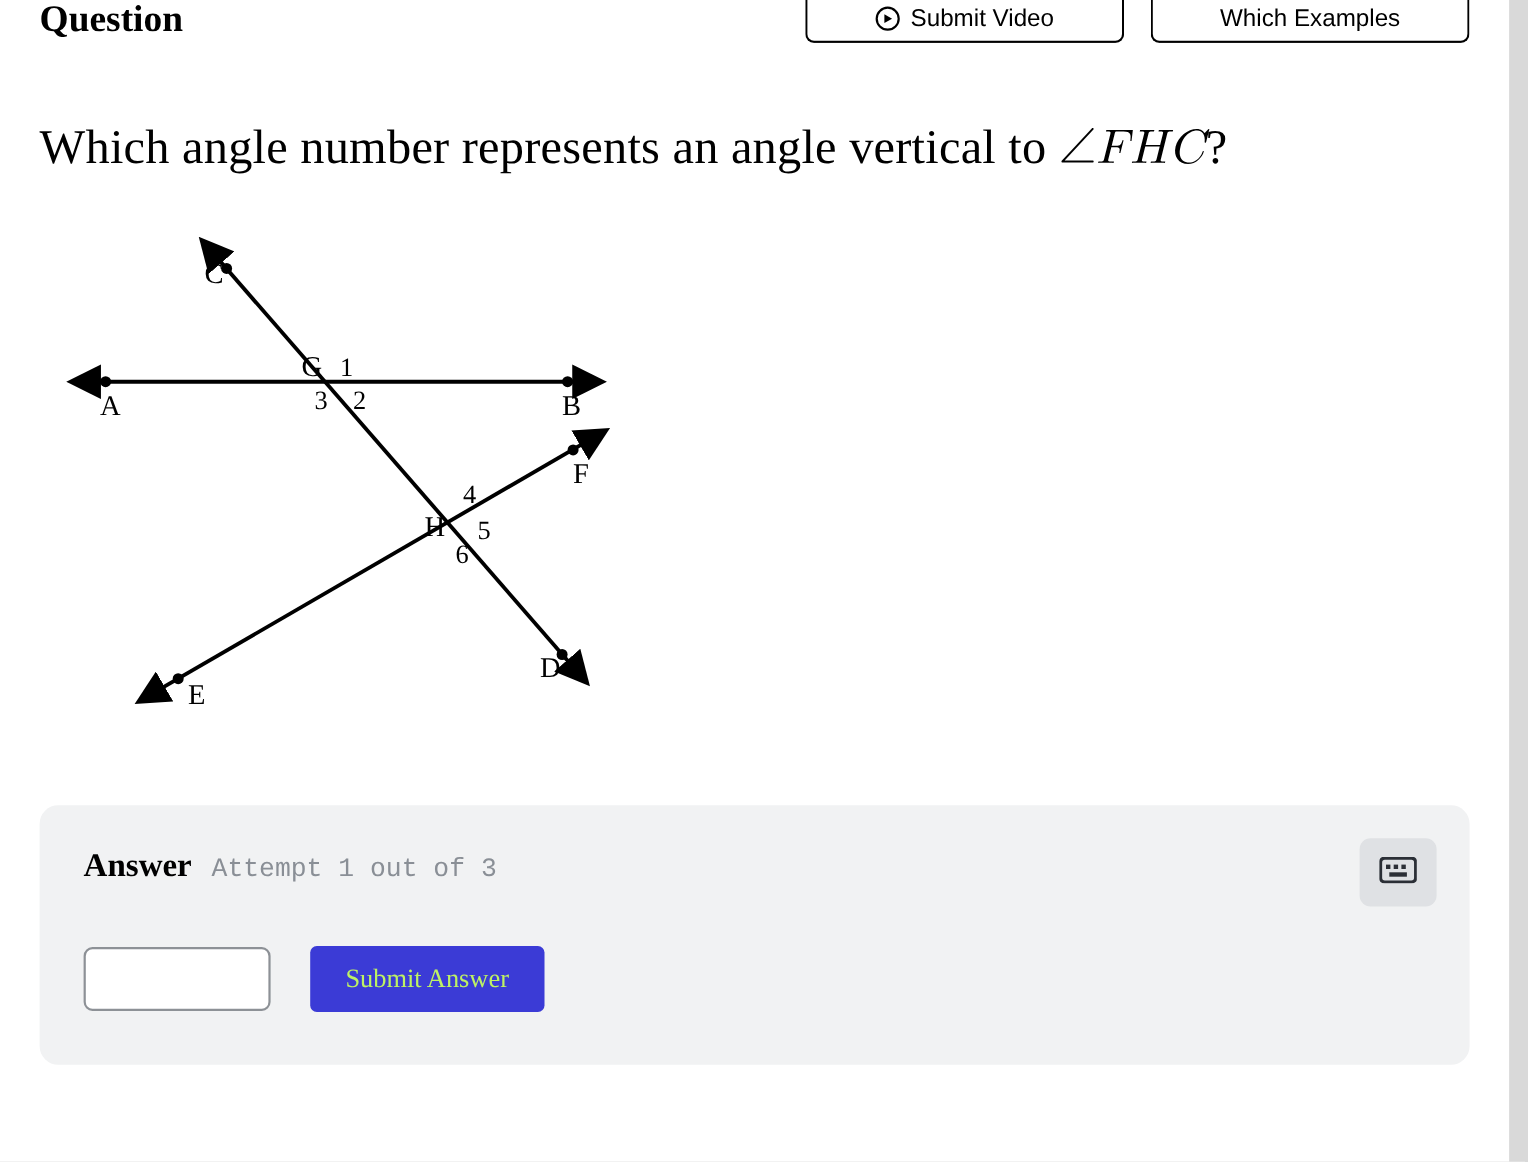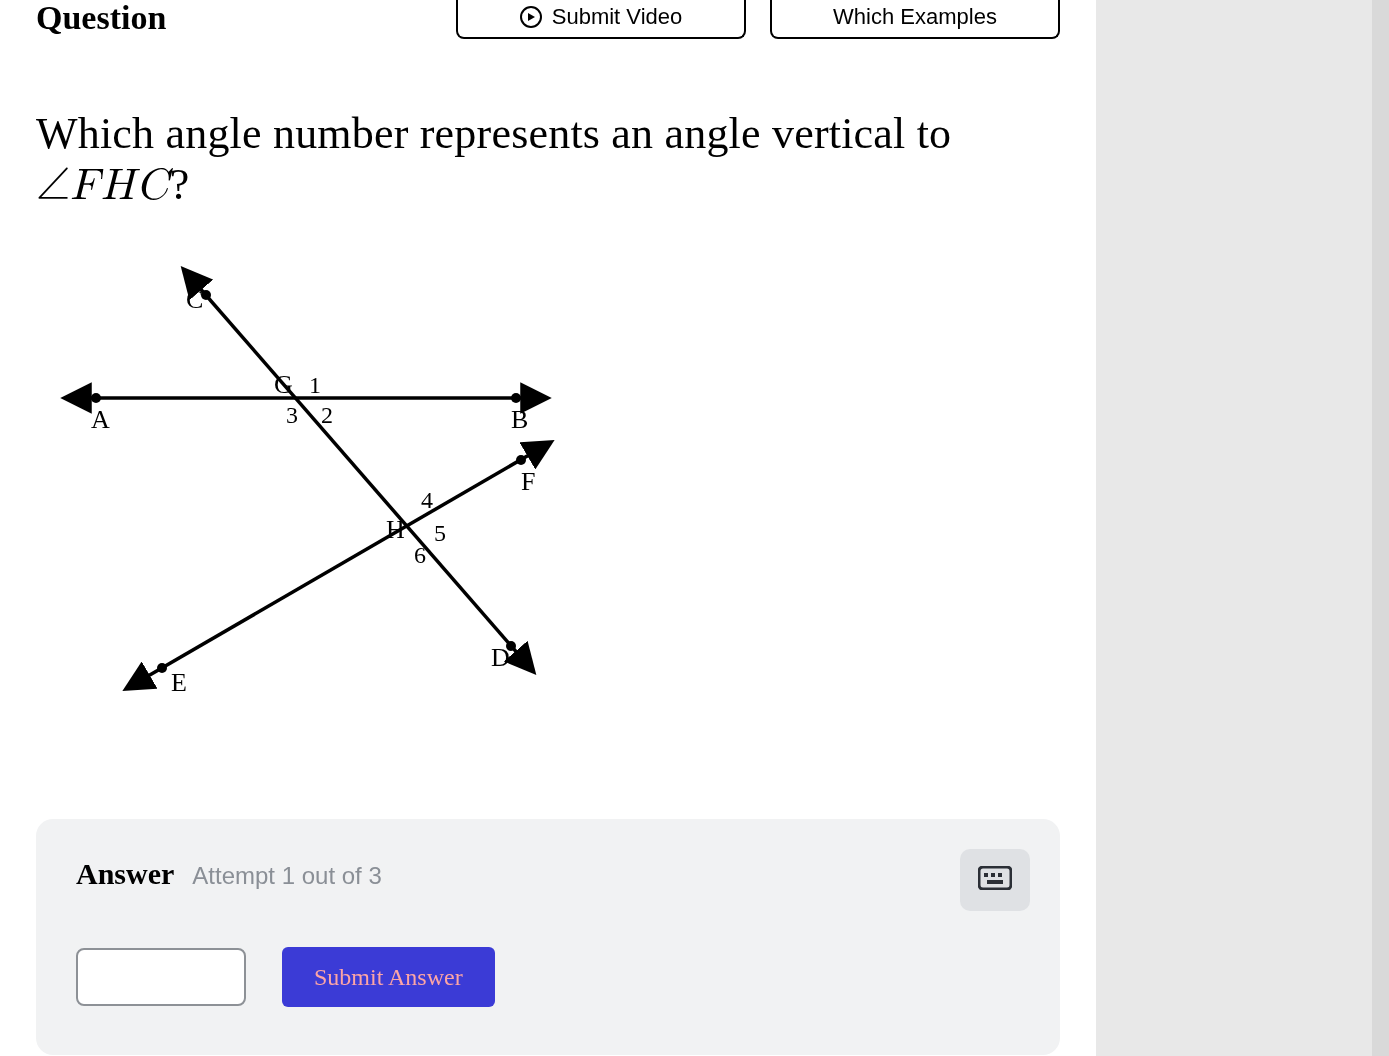--- a/index.html
+++ b/index.html
@@ -1,19 +1,19 @@
 <!DOCTYPE html>
 <html><head>
 <meta charset="utf-8">
 <style>
   * { box-sizing: border-box; margin: 0; padding: 0; }
   html, body { width: 1389px; height: 1056px; background: #e8e8e8; font-family: "Times New Roman", Georgia, serif; color: #000; }
   .page {
     background: #fff;
-    width: 1096px;
+    width: 1372px;
     height: 1056px;
     margin: 0;
     padding: 0 36px 36px 36px;
     position: relative;
   }
   .header-row {
     display: flex;
     align-items: center;
     justify-content: space-between;
     height: 48px;
@@ -79,37 +79,37 @@
   }
   .num-label {
     font-family: Georgia, "Times New Roman", serif;
     font-size: 24px;
     fill: #000;
   }
   .answer-panel {
     background: #f1f2f3;
     border-radius: 17px;
     padding: 38px 40px 48px 40px;
-    margin-top: 56px;
+    margin-top: 20px;
     position: relative;
   }
   .answer-row {
     display: flex;
     align-items: baseline;
     gap: 18px;
   }
   .answer-row h3 {
     font-size: 30px;
     font-weight: 700;
     font-family: Georgia, "Times New Roman", serif;
   }
   .attempt {
     font-size: 24px;
     color: #8a8f96;
-    font-family: Liberation Sans, sans-serif;
+    font-family: Liberation Mono, monospace;
   }
   .keyboard-btn {
     position: absolute;
     right: 30px;
     top: 30px;
     width: 70px; height: 62px;
     background: #dfe1e4;
     border-radius: 10px;
     display: flex; align-items: center; justify-content: center;
     cursor: pointer;
@@ -125,21 +125,21 @@
     height: 58px;
     border: 2px solid #8d9196;
     border-radius: 8px;
     background: #fff;
     font-size: 22px;
     padding: 0 12px;
     font-family: Georgia, serif;
   }
   .submit-btn {
     background: #3b3bd6;
-    color: #fca5a5;
+    color: #bef264;
     border: none;
     border-radius: 6px;
     height: 60px;
     padding: 0 32px;
     font-size: 24px;
     font-family: Georgia, "Times New Roman", serif;
     cursor: pointer;
   }
   .vstrip {
     position: absolute;

